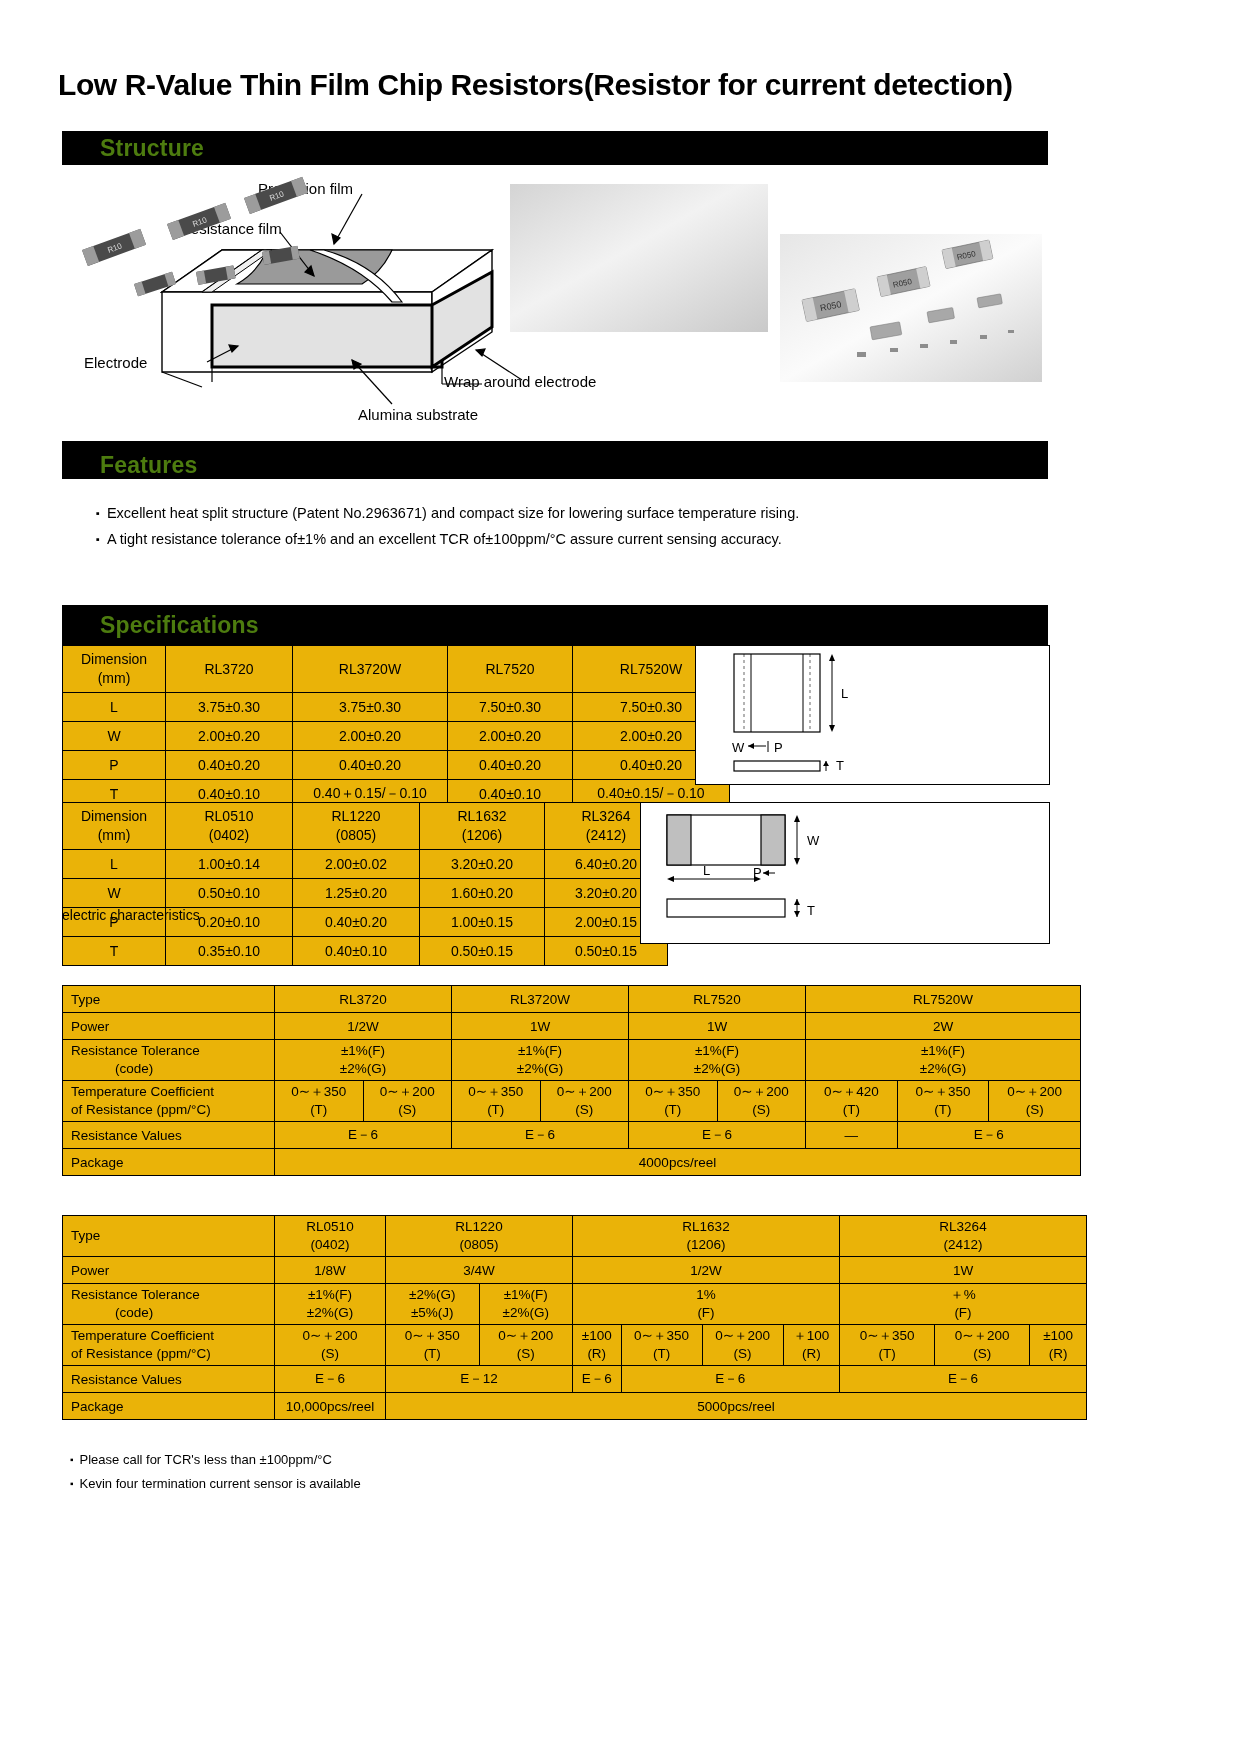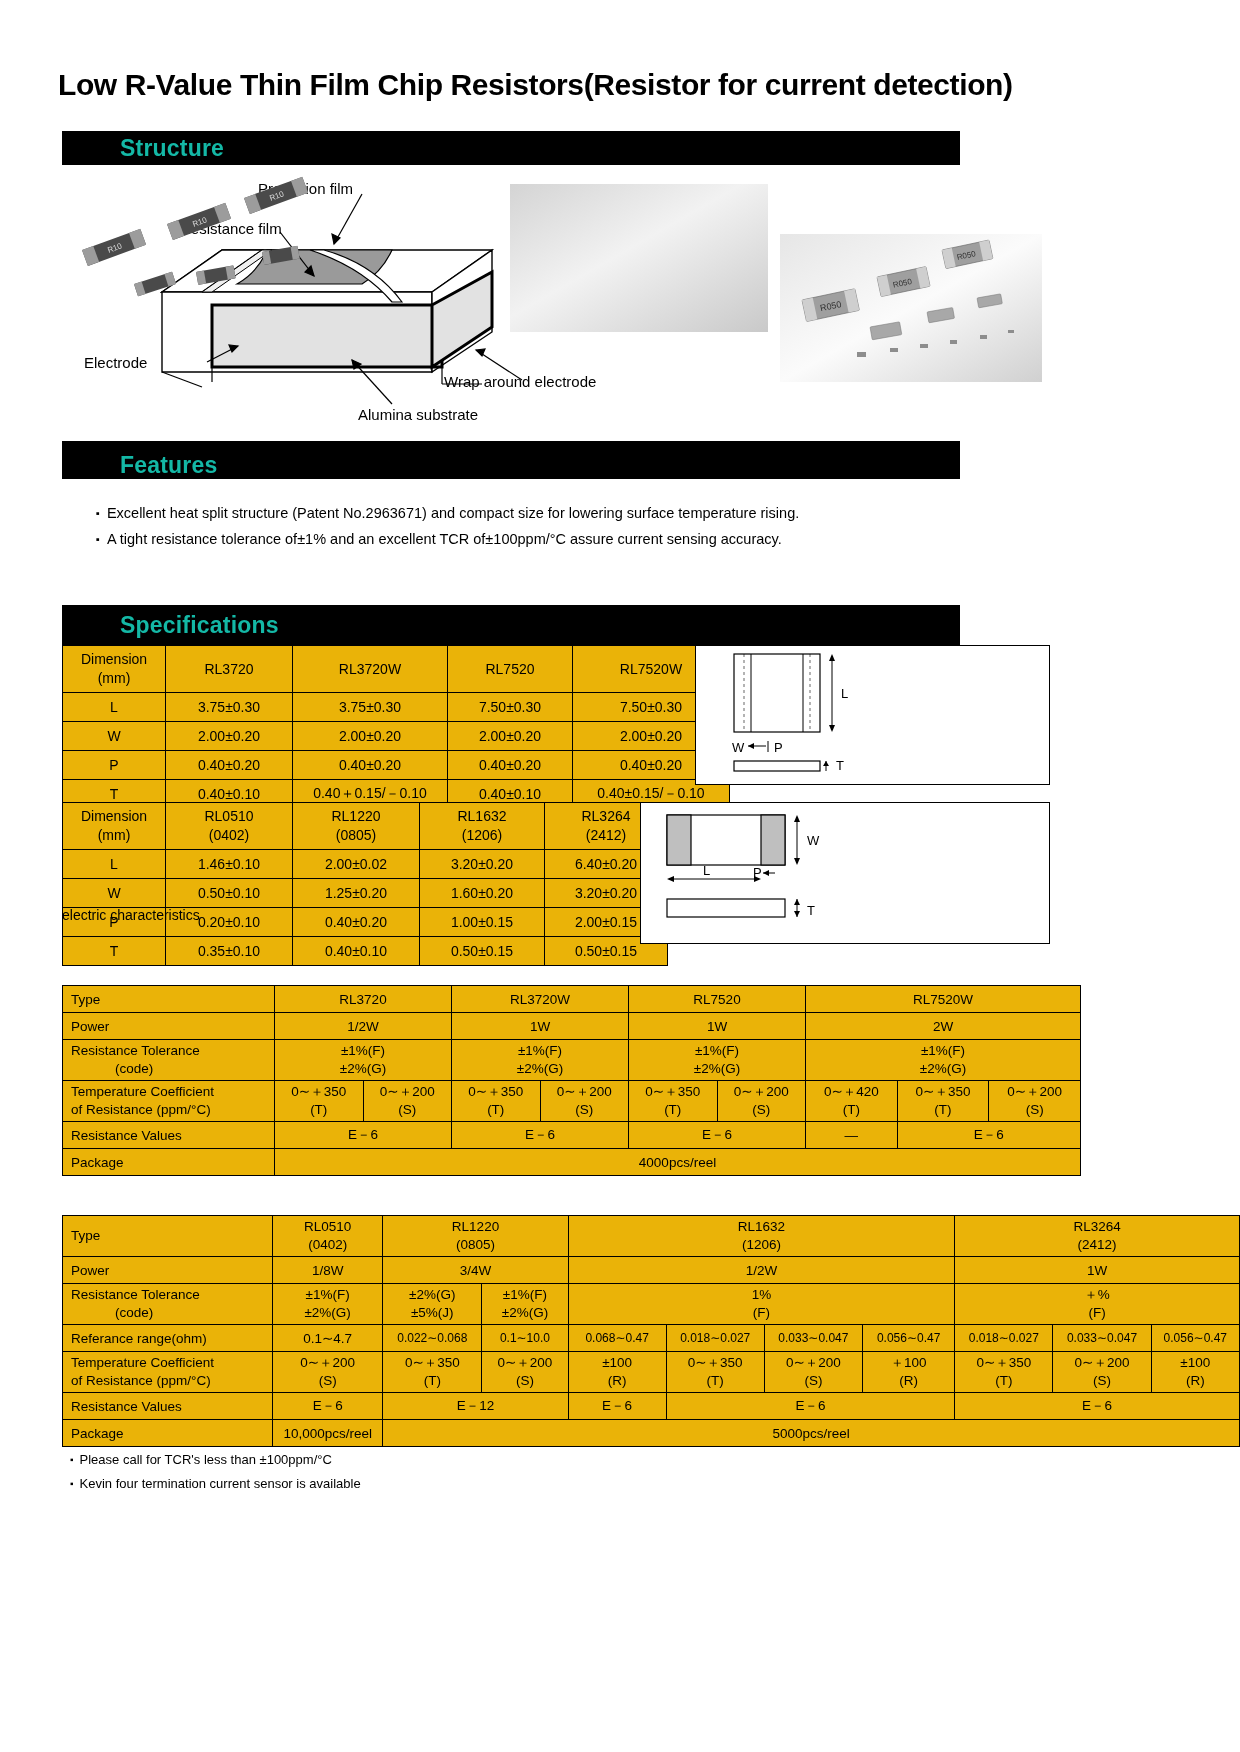--- a/index.html
+++ b/index.html
@@ -31,27 +31,26 @@
     font-size: 30px;
     font-weight: bold;
     letter-spacing: -0.4px;
     white-space: nowrap;
   }
 
   
   .section-bar {
     position: absolute;
     left: 62px;
-    width: 878px;
+    width: 986px;
     background: #000;
-    color: #14b8a6;
+    color: #4d7c0f;
     font-weight: bold;
     display: flex;
     align-items: center;
-    padding-left: 20px;
   }
   .section-bar .label {
     margin-left: 38px;
     font-size: 23px;
     letter-spacing: 0.2px;
   }
 
   #bar-structure { top: 131px; height: 34px; }
   #bar-features  { top: 441px; height: 38px; align-items: flex-end; }
   #bar-specs     { top: 605px; height: 40px; }
@@ -457,21 +456,21 @@
         <span>RL1632</span><br>
         <span>(1206)</span>
       </td>
       <td class="c4">
         <span>RL3264</span><br>
         <span>(2412)</span>
       </td>
     </tr>
     <tr>
       <td>L</td>
-      <td>1.46±0.10</td>
+      <td>1.00±0.14</td>
       <td>2.00±0.02</td>
       <td>3.20±0.20</td>
       <td>6.40±0.20</td>
     </tr>
     <tr>
       <td>W</td>
       <td>0.50±0.10</td>
       <td>1.25±0.20</td>
       <td>1.60±0.20</td>
       <td>3.20±0.20</td>
@@ -650,33 +649,20 @@
       <td colspan="4">
         <span>1%</span><br>
         <span>(F)</span>
       </td>
       <td colspan="3">
         <span>＋%</span><br>
         <span>(F)</span>
       </td>
     </tr>
 
-    <tr>
-      <td class="lbl">Referance range(ohm)</td>
-      <td style="width:104px">0.1∼4.7</td>
-      <td class="small" style="width:90px">0.022∼0.068</td>
-      <td class="small" style="width:78px">0.1∼10.0</td>
-      <td class="small" style="width:92px">0.068∼0.47</td>
-      <td class="small" style="width:92px">0.018∼0.027</td>
-      <td class="small" style="width:92px">0.033∼0.047</td>
-      <td class="small" style="width:86px">0.056∼0.47</td>
-      <td class="small" style="width:92px">0.018∼0.027</td>
-      <td class="small" style="width:92px">0.033∼0.047</td>
-      <td class="small" style="width:82px">0.056∼0.47</td>
-    </tr>
 
     <tr class="two-line">
       <td class="lbl">
         <span>Temperature Coefficient</span><br>
         <span>of Resistance (ppm/°C)</span>
       </td>
       <td><span>0∼＋200</span><br><span>(S)</span></td>
       <td><span>0∼＋350</span><br><span>(T)</span></td>
       <td><span>0∼＋200</span><br><span>(S)</span></td>
       <td><span>±100</span><br><span>(R)</span></td>

